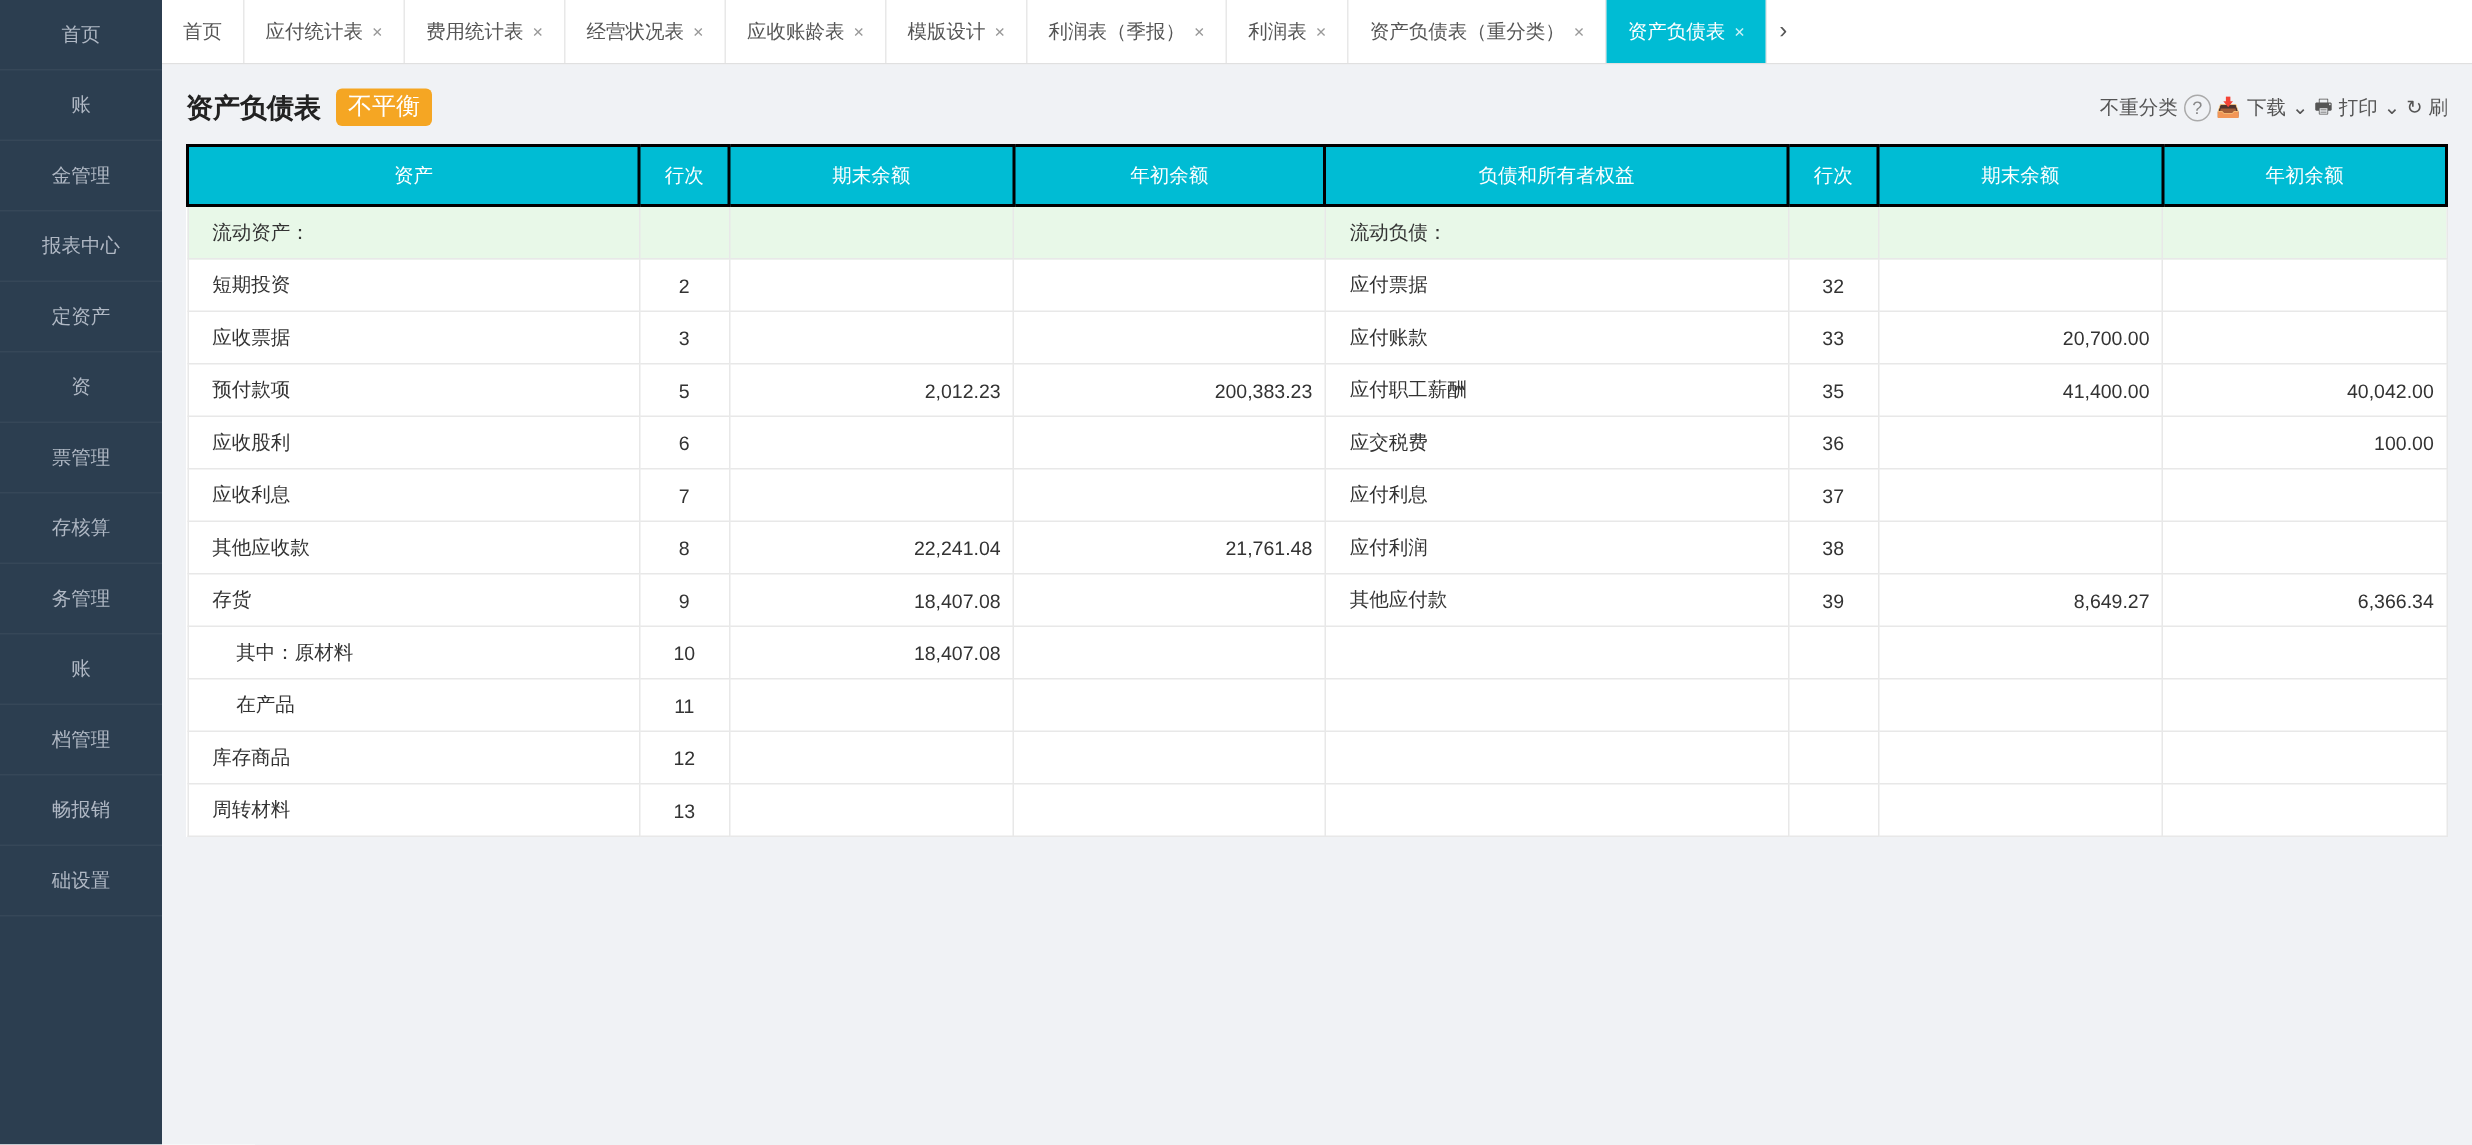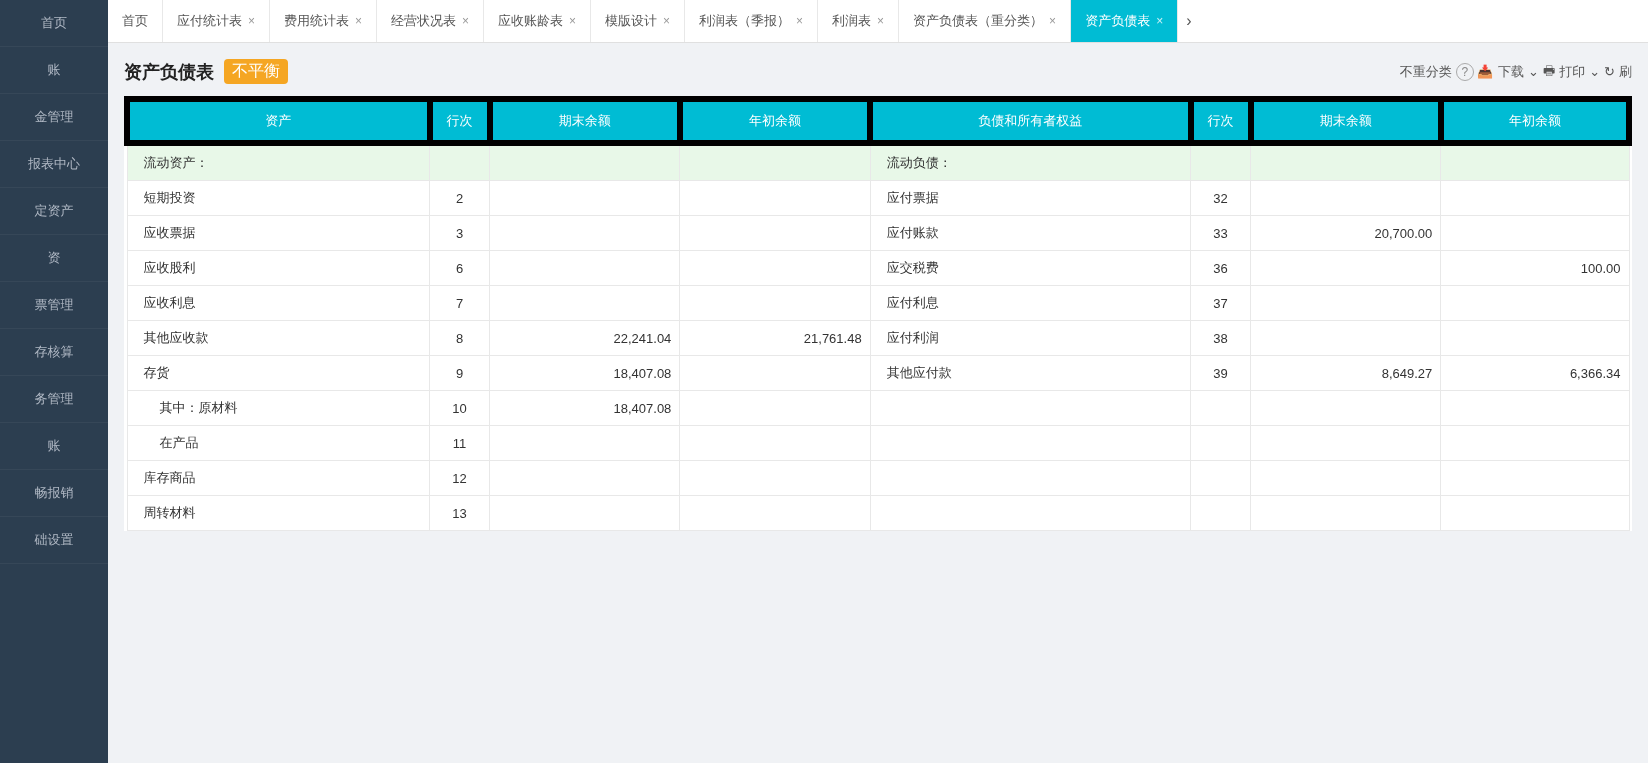--- a/index.html
+++ b/index.html
@@ -129,21 +129,21 @@
       width: 100%;
       border-collapse: collapse;
       background: #fff;
       font-size: 13px;
     }
     .report-table thead tr th {
       background: #00bcd4;
       color: #fff;
       padding: 10px 8px;
       text-align: center;
-      border: 6px solid #000000;
+      border: 2px solid #000000;
       font-weight: normal;
     }
     .report-table tbody tr td {
       padding: 8px 8px;
       border: 1px solid #e8e8e8;
       color: #333;
     }
     .report-table tbody tr:nth-child(odd) td { background: #fff; }
 
     
@@ -173,20 +173,21 @@
   <div class="sidebar-item">首页</div>
   <div class="sidebar-item">账</div>
   <div class="sidebar-item">金管理</div>
   <div class="sidebar-item">报表中心</div>
   <div class="sidebar-item">定资产</div>
   <div class="sidebar-item">资</div>
   <div class="sidebar-item">票管理</div>
   <div class="sidebar-item">存核算</div>
   <div class="sidebar-item">务管理</div>
   <div class="sidebar-item">账</div>
+  <div class="sidebar-item">档管理</div>
   <div class="sidebar-item">畅报销</div>
   <div class="sidebar-item">础设置</div>
 </div>
 
 <div class="main-area">
 
   <div class="tab-bar">
     <div class="tab">
       <span>首页</span>
     </div>
@@ -283,20 +284,30 @@
       <td class="left-cell">应收票据</td>
       <td class="center-cell row-num">3</td>
       <td class="num-cell"></td>
       <td class="num-cell"></td>
       <td class="left-cell">应付账款</td>
       <td class="center-cell row-num">33</td>
       <td class="num-cell">20,700.00</td>
       <td class="num-cell"></td>
     </tr>
           <tr>
+      <td class="left-cell">预付款项</td>
+      <td class="center-cell row-num">5</td>
+      <td class="num-cell">2,012.23</td>
+      <td class="num-cell">200,383.23</td>
+      <td class="left-cell">应付职工薪酬</td>
+      <td class="center-cell row-num">35</td>
+      <td class="num-cell">41,400.00</td>
+      <td class="num-cell">40,042.00</td>
+    </tr>
+          <tr>
       <td class="left-cell">应收股利</td>
       <td class="center-cell row-num">6</td>
       <td class="num-cell"></td>
       <td class="num-cell"></td>
       <td class="left-cell">应交税费</td>
       <td class="center-cell row-num">36</td>
       <td class="num-cell"></td>
       <td class="num-cell">100.00</td>
     </tr>
           <tr>

